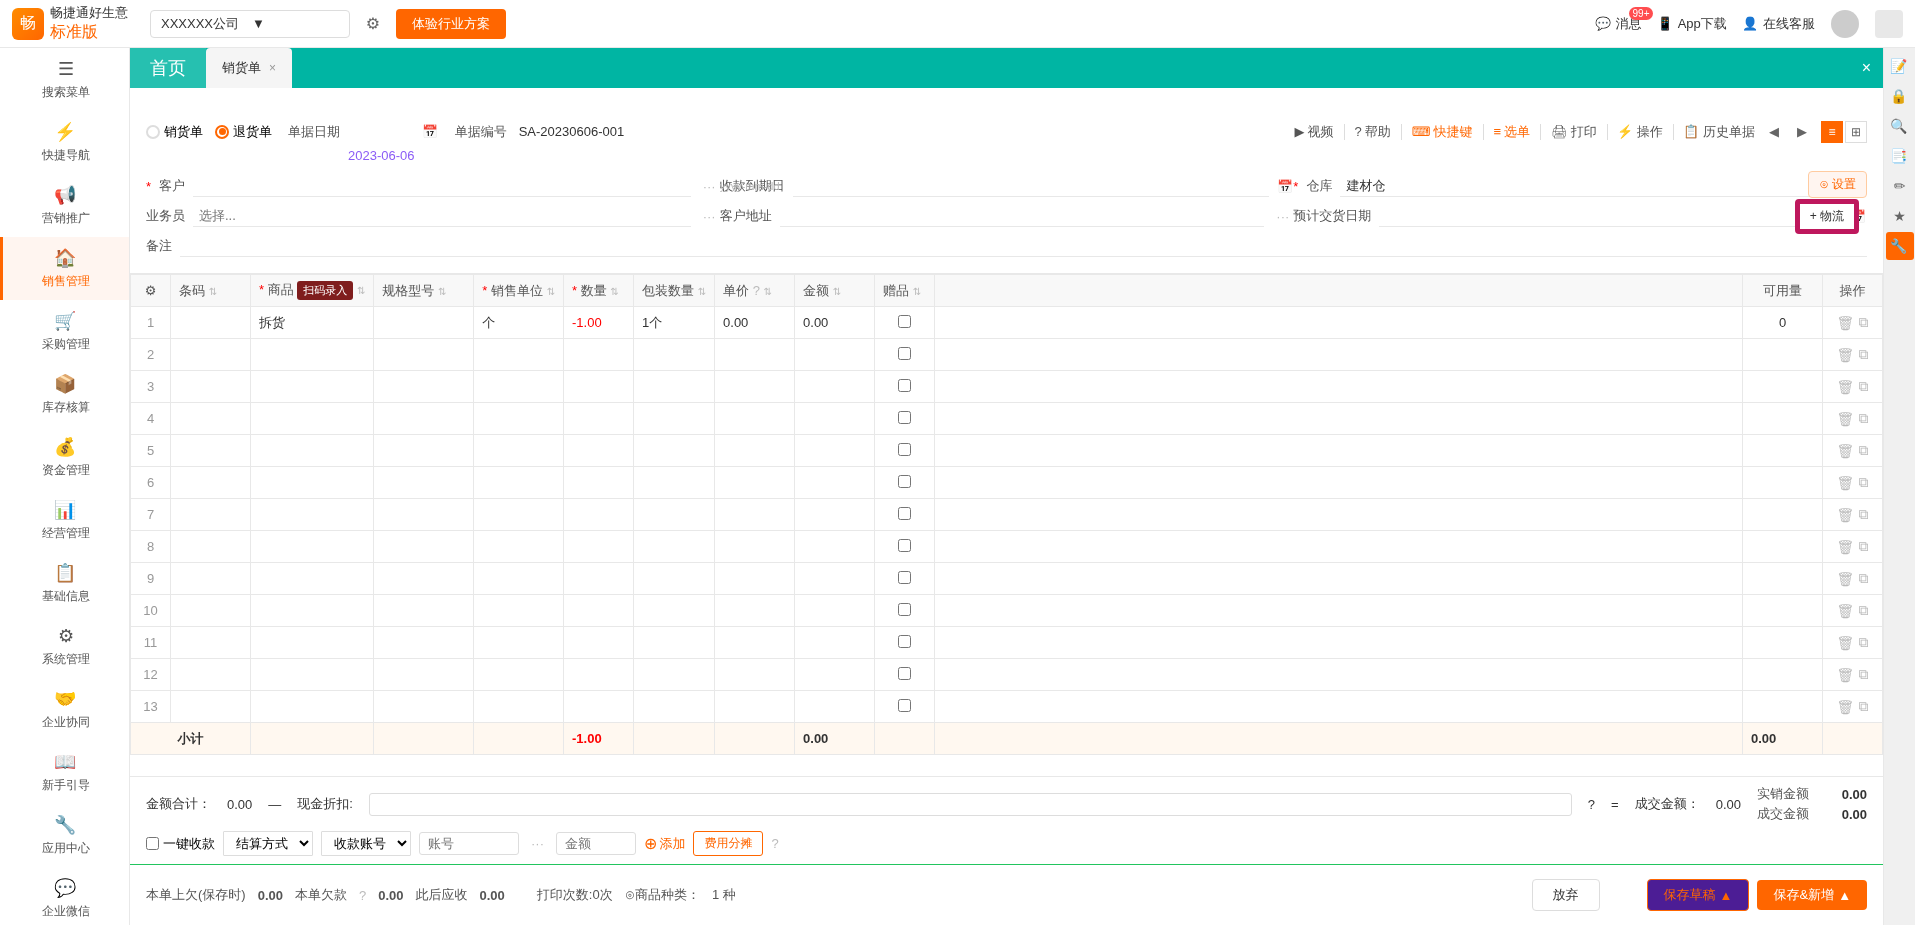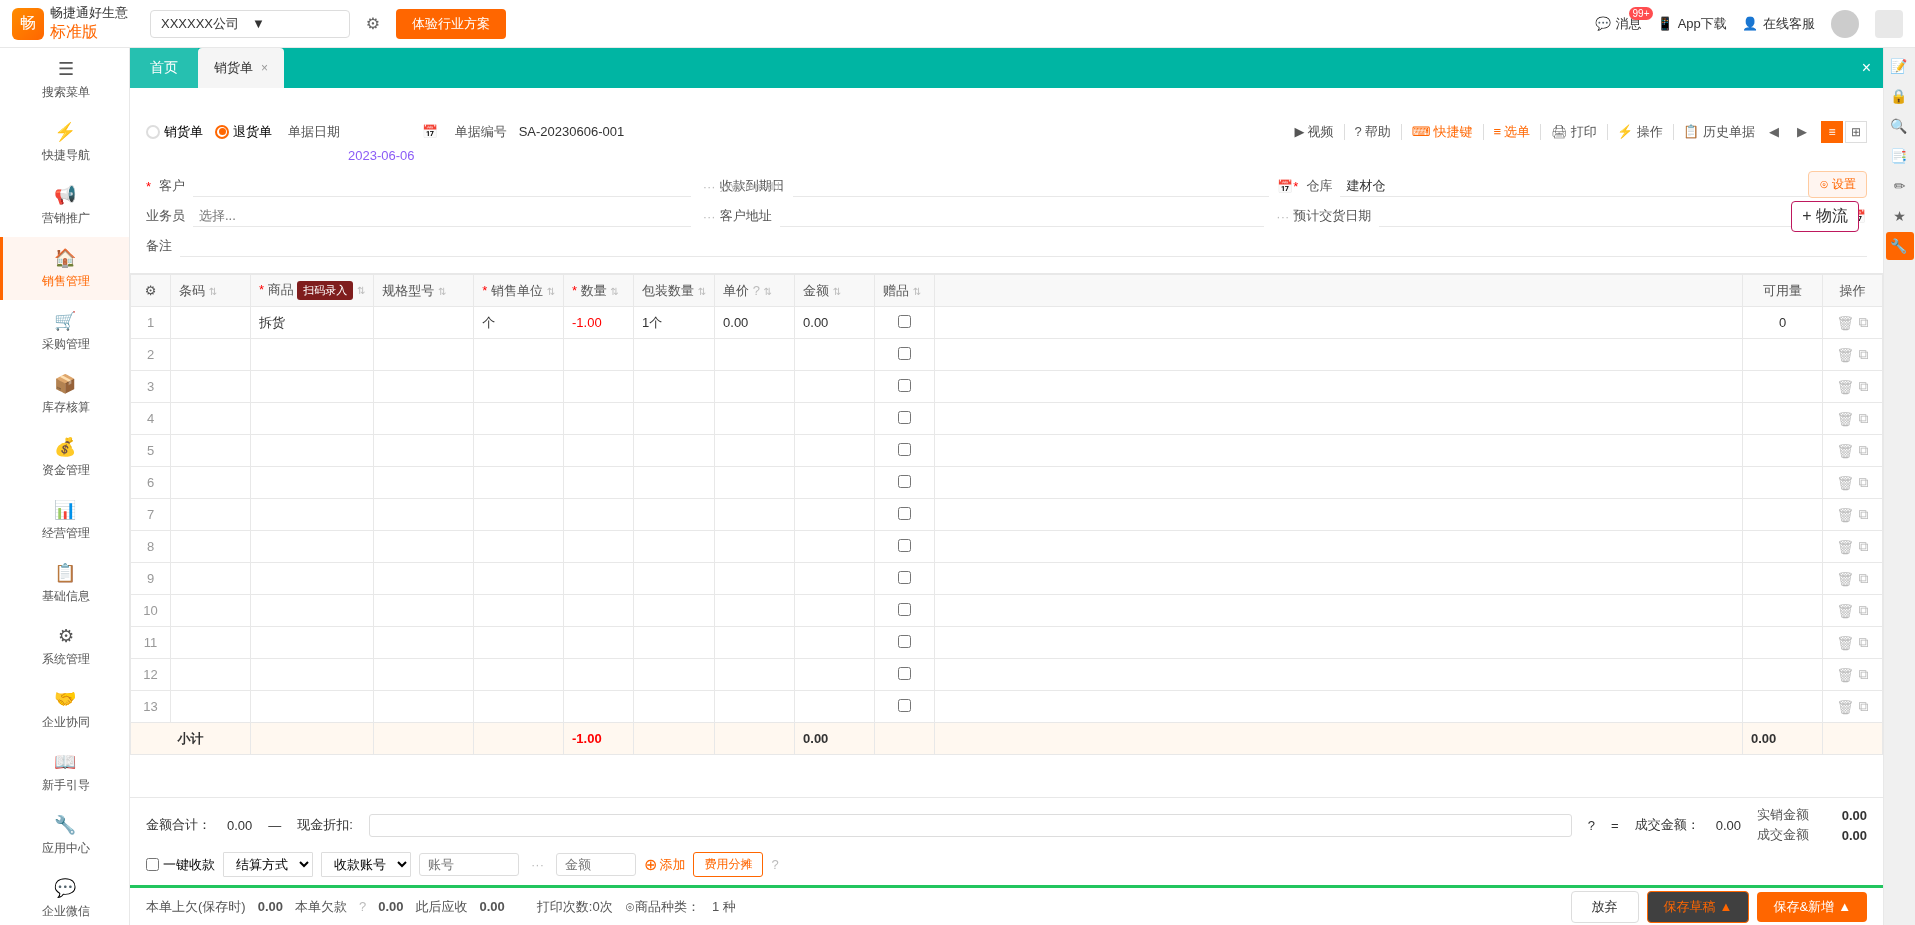--- a/index.html
+++ b/index.html
@@ -83,21 +83,21 @@
     
     .content-area { flex: 1; display: flex; flex-direction: column; overflow: hidden; }
 
     
     .tab-bar {
       height: 40px; background: #00b5a3;
       display: flex; align-items: center; padding: 0;
     }
     .tab-home {
       padding: 0 20px; height: 100%; display: flex; align-items: center;
-      background: rgba(255,255,255,0.15); color: white; cursor: pointer; font-size: 14px;
+      background: rgba(255,255,255,0.15); color: white; cursor: pointer; font-size: 18px;
     }
     .tab-active {
       padding: 0 16px; height: 100%; display: flex; align-items: center;
       background: #f5f5f5; color: #333; cursor: pointer; font-size: 14px; gap: 8px;
       border-radius: 4px 4px 0 0;
     }
     .tab-close { color: #999; font-size: 12px; cursor: pointer; }
     .tab-bar-close { margin-left: auto; padding-right: 12px; color: white; cursor: pointer; font-size: 16px; }
 
     
@@ -128,22 +128,22 @@
     }
     .form-dots { color: #bbb; cursor: pointer; padding: 0 4px; }
     .cal-icon { color: #bbb; cursor: pointer; }
     .required-star { color: #f00; }
 
     .settings-btn {
       background: #fff5f0; border: 1px solid #ffcba0; color: #ff6600;
       padding: 4px 10px; border-radius: 4px; cursor: pointer; font-size: 12px;
     }
     .logistics-btn {
-      background: #fff; border: 1px solid #be185d; color: #333;
-      padding: 4px 10px; border-radius: 4px; cursor: pointer; font-size: 16px;
+      background: #fff; border: 5px solid #be185d; color: #333;
+      padding: 4px 10px; border-radius: 4px; cursor: pointer; font-size: 12px;
     }
 
     
     .table-area { flex: 1; overflow: auto; background: #fff; }
     table { width: 100%; border-collapse: collapse; }
     th {
       background: #f8f8f8; border: 1px solid #e8e8e8;
       padding: 6px 8px; text-align: left; font-weight: normal;
       white-space: nowrap; color: #555; position: sticky; top: 0; z-index: 2;
     }
@@ -200,34 +200,34 @@
       display: flex; align-items: center; gap: 2px; color: #ff6600;
     }
     .fee-btn {
       border: 1px solid #ff6600; color: #ff6600; background: #fff;
       padding: 3px 10px; border-radius: 3px; cursor: pointer; font-size: 12px;
     }
     .help-icon { color: #bbb; cursor: pointer; }
 
     
     .bottom-bar {
-      height: 40px; background: #fff; border-top: 3px solid #22c55e;
+      height: 61px; background: #fff; border-top: 1px solid #22c55e;
       display: flex; align-items: center; padding: 0 16px;
       gap: 16px;
     }
     .bottom-info { display: flex; align-items: center; gap: 12px; color: #555; font-size: 12px; }
     .bottom-right { margin-left: auto; display: flex; align-items: center; gap: 8px; }
     .abandon-btn {
       border: 1px solid #ddd; background: #fff; color: #333;
       padding: 6px 20px; border-radius: 4px; cursor: pointer;
     }
     .save-draft-btn {
-      border: 1px solid #ff6600; background: #404040; color: #ff6600;
+      border: 1px solid #ff6600; background: #4c1d95; color: #ff6600;
       padding: 6px 16px; border-radius: 4px; cursor: pointer;
-      display: flex; align-items: center; gap: 4px;
+      display: flex; align-items: center; gap: 4px; margin-left: 39px;
     }
     .save-new-btn {
       background: #ff6600; color: white; border: none;
       padding: 6px 16px; border-radius: 4px; cursor: pointer;
       display: flex; align-items: center; gap: 4px;
     }
 
     
     .right-tools {
       width: 32px; background: #f0f0f0; border-left: 1px solid #e8e8e8;

